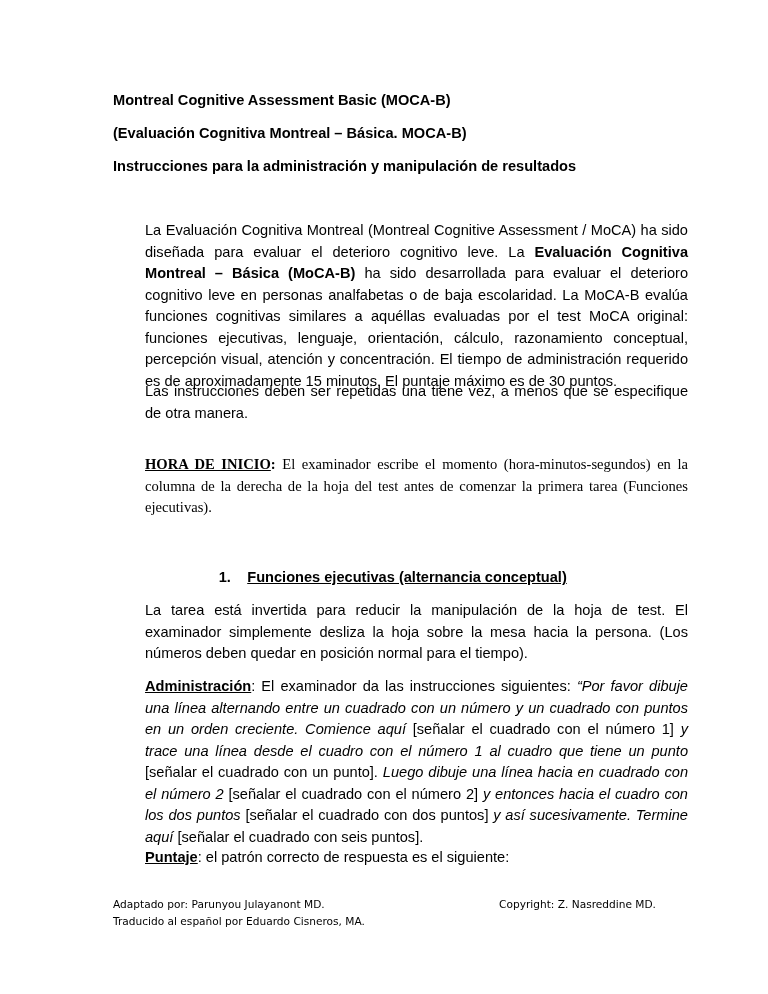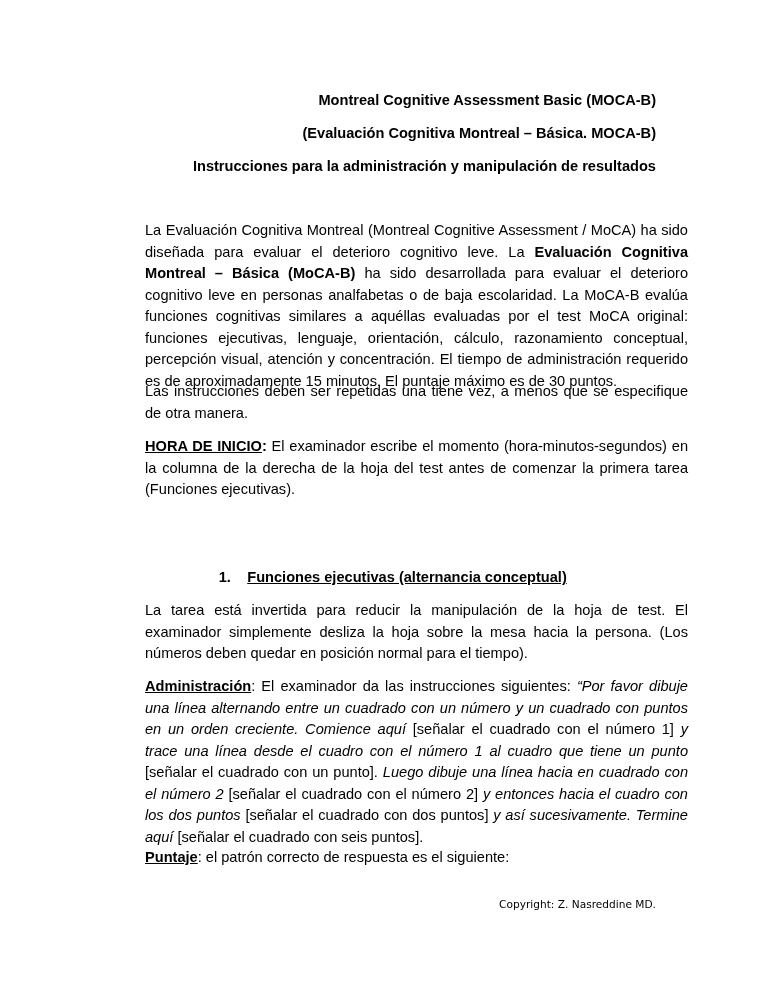--- a/index.html
+++ b/index.html
@@ -1,18 +1,18 @@
 <!DOCTYPE html>
 <html><head>
 <meta charset="utf-8">
 <style>
   html, body { margin: 0; padding: 0; background: #ffffff; }
   body { width: 768px; height: 994px; position: relative; overflow: hidden; font-family: "Liberation Sans", sans-serif; color: #000; }
   .page { position: absolute; left: 113px; top: 0; width: 543px; }
-  .title { position: absolute; left: 0; width: 543px; text-align: right; font-weight: bold; font-size: 14.6px; line-height: 18px; }
+  .title { position: absolute; left: 0; width: 543px; text-align: left; font-weight: bold; font-size: 14.6px; line-height: 18px; }
   .para { position: absolute; left: 0; width: 543px; font-size: 14.6px; line-height: 21.5px; text-align: justify; margin-left: 32px; }
   b { font-weight: bold; }
   u { text-decoration: underline; }
   i { font-style: italic; }
   .heading { position: absolute; left: 0; width: 543px; font-size: 14.6px; font-weight: bold; line-height: 18px; text-align: center; }
   .heading .num { display: inline-block; width: 45px; }
   .heading .htext { text-decoration: underline; }
   .footer { position: absolute; left: 0; width: 543px; font-family: "DejaVu Sans", sans-serif; font-size: 10.6px; line-height: 17px; }
   .footer .right { position: absolute; right: 0; top: 0; }
 </style>
@@ -22,27 +22,29 @@
 <div class="page">
 
   <div class="title" style="top:91px;">Montreal Cognitive Assessment Basic (MOCA-B)</div>
   <div class="title" style="top:124px;">(Evaluación Cognitiva Montreal – Básica. MOCA-B)</div>
   <div class="title" style="top:157px;">Instrucciones para la administración y manipulación de resultados</div>
 
   <div class="para" style="top:220px;"><span>La Evaluación Cognitiva Montreal (Montreal Cognitive Assessment / MoCA) ha sido diseñada para evaluar el deterioro cognitivo leve. La </span><b>Evaluación Cognitiva Montreal – Básica (MoCA-B)</b><span> ha sido desarrollada para evaluar el deterioro cognitivo leve en personas analfabetas o de baja escolaridad. La MoCA-B evalúa funciones cognitivas similares a aquéllas evaluadas por el test MoCA original: funciones ejecutivas, lenguaje, orientación, cálculo, razonamiento conceptual, percepción visual, atención y concentración. El tiempo de administración requerido es de aproximadamente 15 minutos. El puntaje máximo es de 30 puntos.</span></div>
 
   <div class="para" style="top:381px;">Las instrucciones deben ser repetidas una tiene vez, a menos que se especifique de otra manera.</div>
 
-  <div class="para" style="top:436px;"><b><u>HORA DE INICIO</u><span>:</span></b><span> El examinador escribe el momento (hora-minutos-segundos) en la columna de la derecha de la hoja del test antes de comenzar la primera tarea (Funciones ejecutivas).</span></div>
+  <div class="para" style="top:454px;font-family:Liberation Serif, serif;"><b><u>HORA DE INICIO</u><span>:</span></b><span> El examinador escribe el momento (hora-minutos-segundos) en la columna de la derecha de la hoja del test antes de comenzar la primera tarea (Funciones ejecutivas).</span></div>
 
   <div class="heading" style="top:568px;"><span class="num">1.</span><span class="htext">Funciones ejecutivas (alternancia conceptual)</span></div>
 
   <div class="para" style="top:600px;">La tarea está invertida para reducir la manipulación de la hoja de test. El examinador simplemente desliza la hoja sobre la mesa hacia la persona. (Los números deben quedar en posición normal para el tiempo).</div>
 
   <div class="para" style="top:676px;"><b><u>Administración</u></b><span>: El examinador da las instrucciones siguientes: </span><i>“Por favor dibuje una línea alternando entre un cuadrado con un número y un cuadrado con puntos en un orden creciente. Comience aquí</i><span> [señalar el cuadrado con el número 1] </span><i>y trace una línea desde el cuadro con el número 1 al cuadro que tiene un punto</i><span> [señalar el cuadrado con un punto]. </span><i>Luego dibuje una línea hacia en cuadrado con el número 2</i><span> [señalar el cuadrado con el número 2] </span><i>y entonces hacia el cuadro con los dos puntos</i><span> [señalar el cuadrado con dos puntos] </span><i>y así sucesivamente. Termine aquí</i><span> [señalar el cuadrado con seis puntos].</span></div>
 
   <div class="para" style="top:847px;"><b><u>Puntaje</u></b><span>: el patrón correcto de respuesta es el siguiente:</span></div>
 
   <div class="footer" style="top:896px;">
+    <div>Adaptado por: Parunyou Julayanont MD.</div>
+    <div>Traducido al español por Eduardo Cisneros, MA.</div>
     <div class="right">Copyright: Z. Nasreddine MD.</div>
   </div>
 
 </div>
 
 </body></html>

